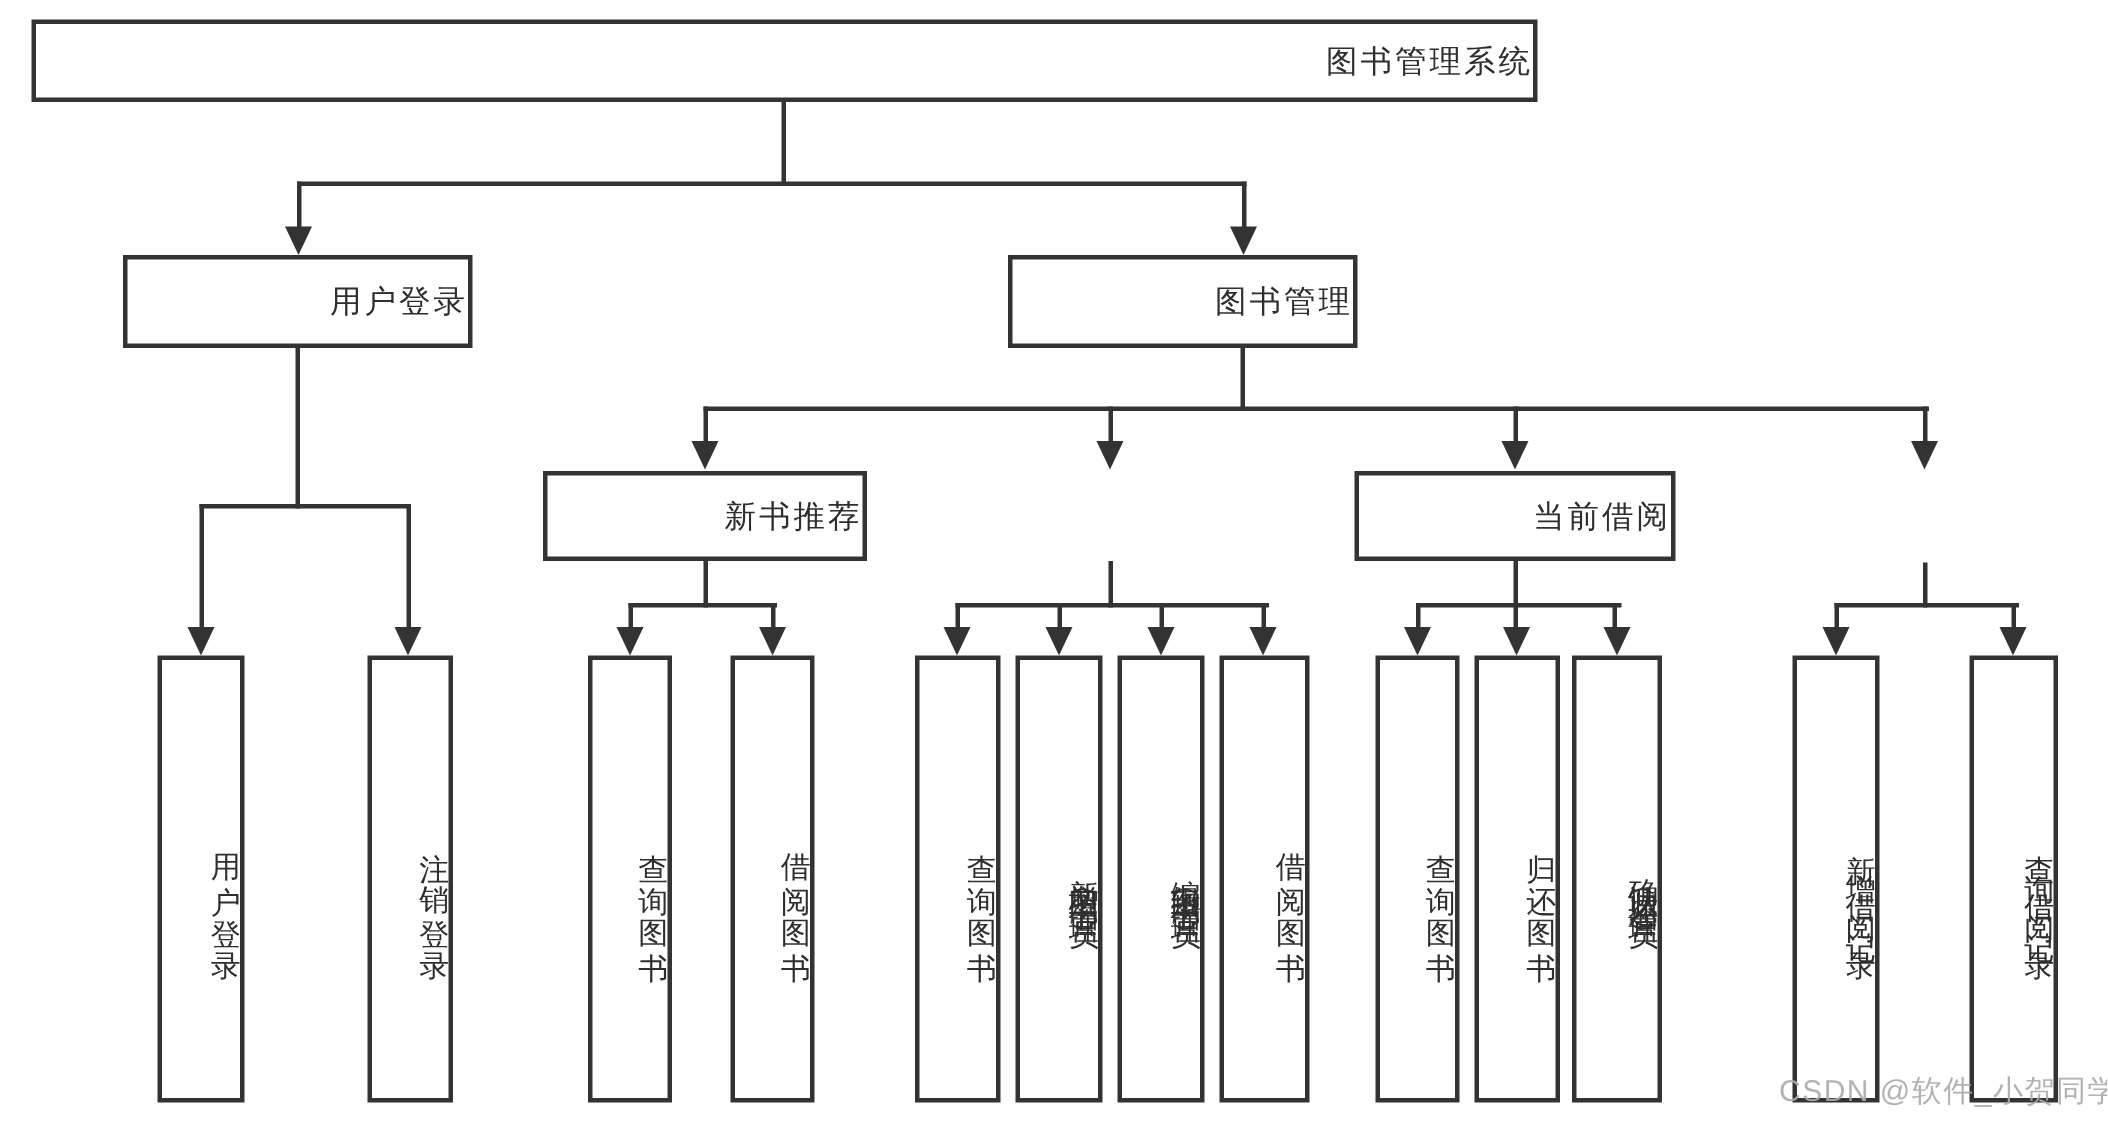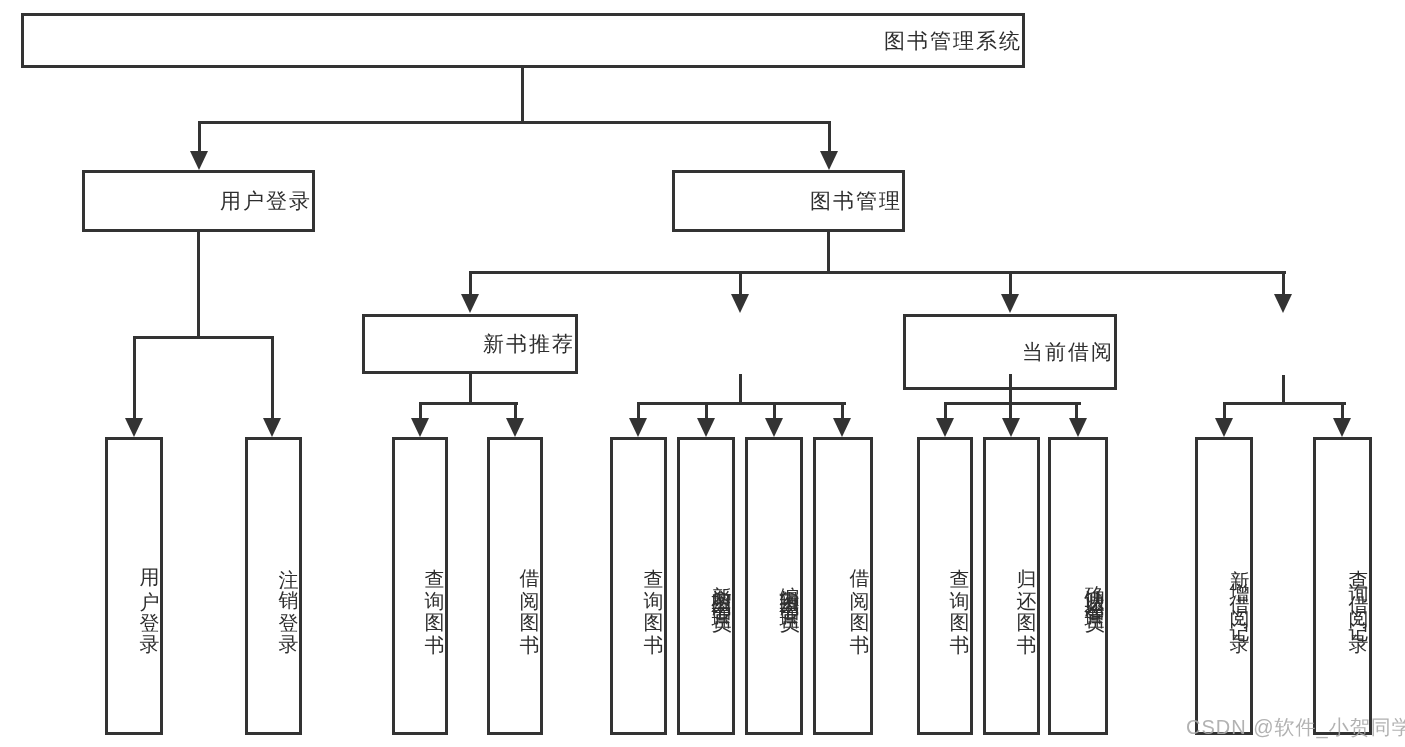--- a/index.html
+++ b/index.html
@@ -28,21 +28,21 @@
     position:absolute;width:0;height:0;
     border-left:9px solid transparent;border-right:9px solid transparent;
     border-top:19px solid #333333;
   }
   
   #n-root{left:21px;top:13px;width:1004px;height:55px;}
   #n-l2-0{left:82px;top:170px;width:233px;height:62px;}
   #n-l2-1{left:672px;top:170px;width:233px;height:62px;}
   #n-l3-0{left:362px;top:314px;width:216px;height:60px;}
   #n-l3-1{left:633px;top:314px;width:214px;height:60px;}
-  #n-l3-2{left:903px;top:314px;width:214px;height:76px;}
+  #n-l3-2{left:903px;top:314px;width:214px;height:60px;}
   #n-l3-3{left:1172px;top:313px;width:223px;height:62px;}
   #n-a1{left:105px;top:437px;width:58px;height:298px;}
   #n-a2{left:245px;top:437px;width:57px;height:298px;}
   #n-b1{left:392px;top:437px;width:56px;height:298px;}
   #n-b2{left:487px;top:437px;width:56px;height:298px;}
   #n-c1{left:610px;top:437px;width:57px;height:298px;}
   #n-c2{left:677px;top:437px;width:58px;height:298px;}
   #n-c3{left:745px;top:437px;width:58px;height:298px;}
   #n-c4{left:813px;top:437px;width:60px;height:298px;}
   #n-d1{left:917px;top:437px;width:56px;height:298px;}

